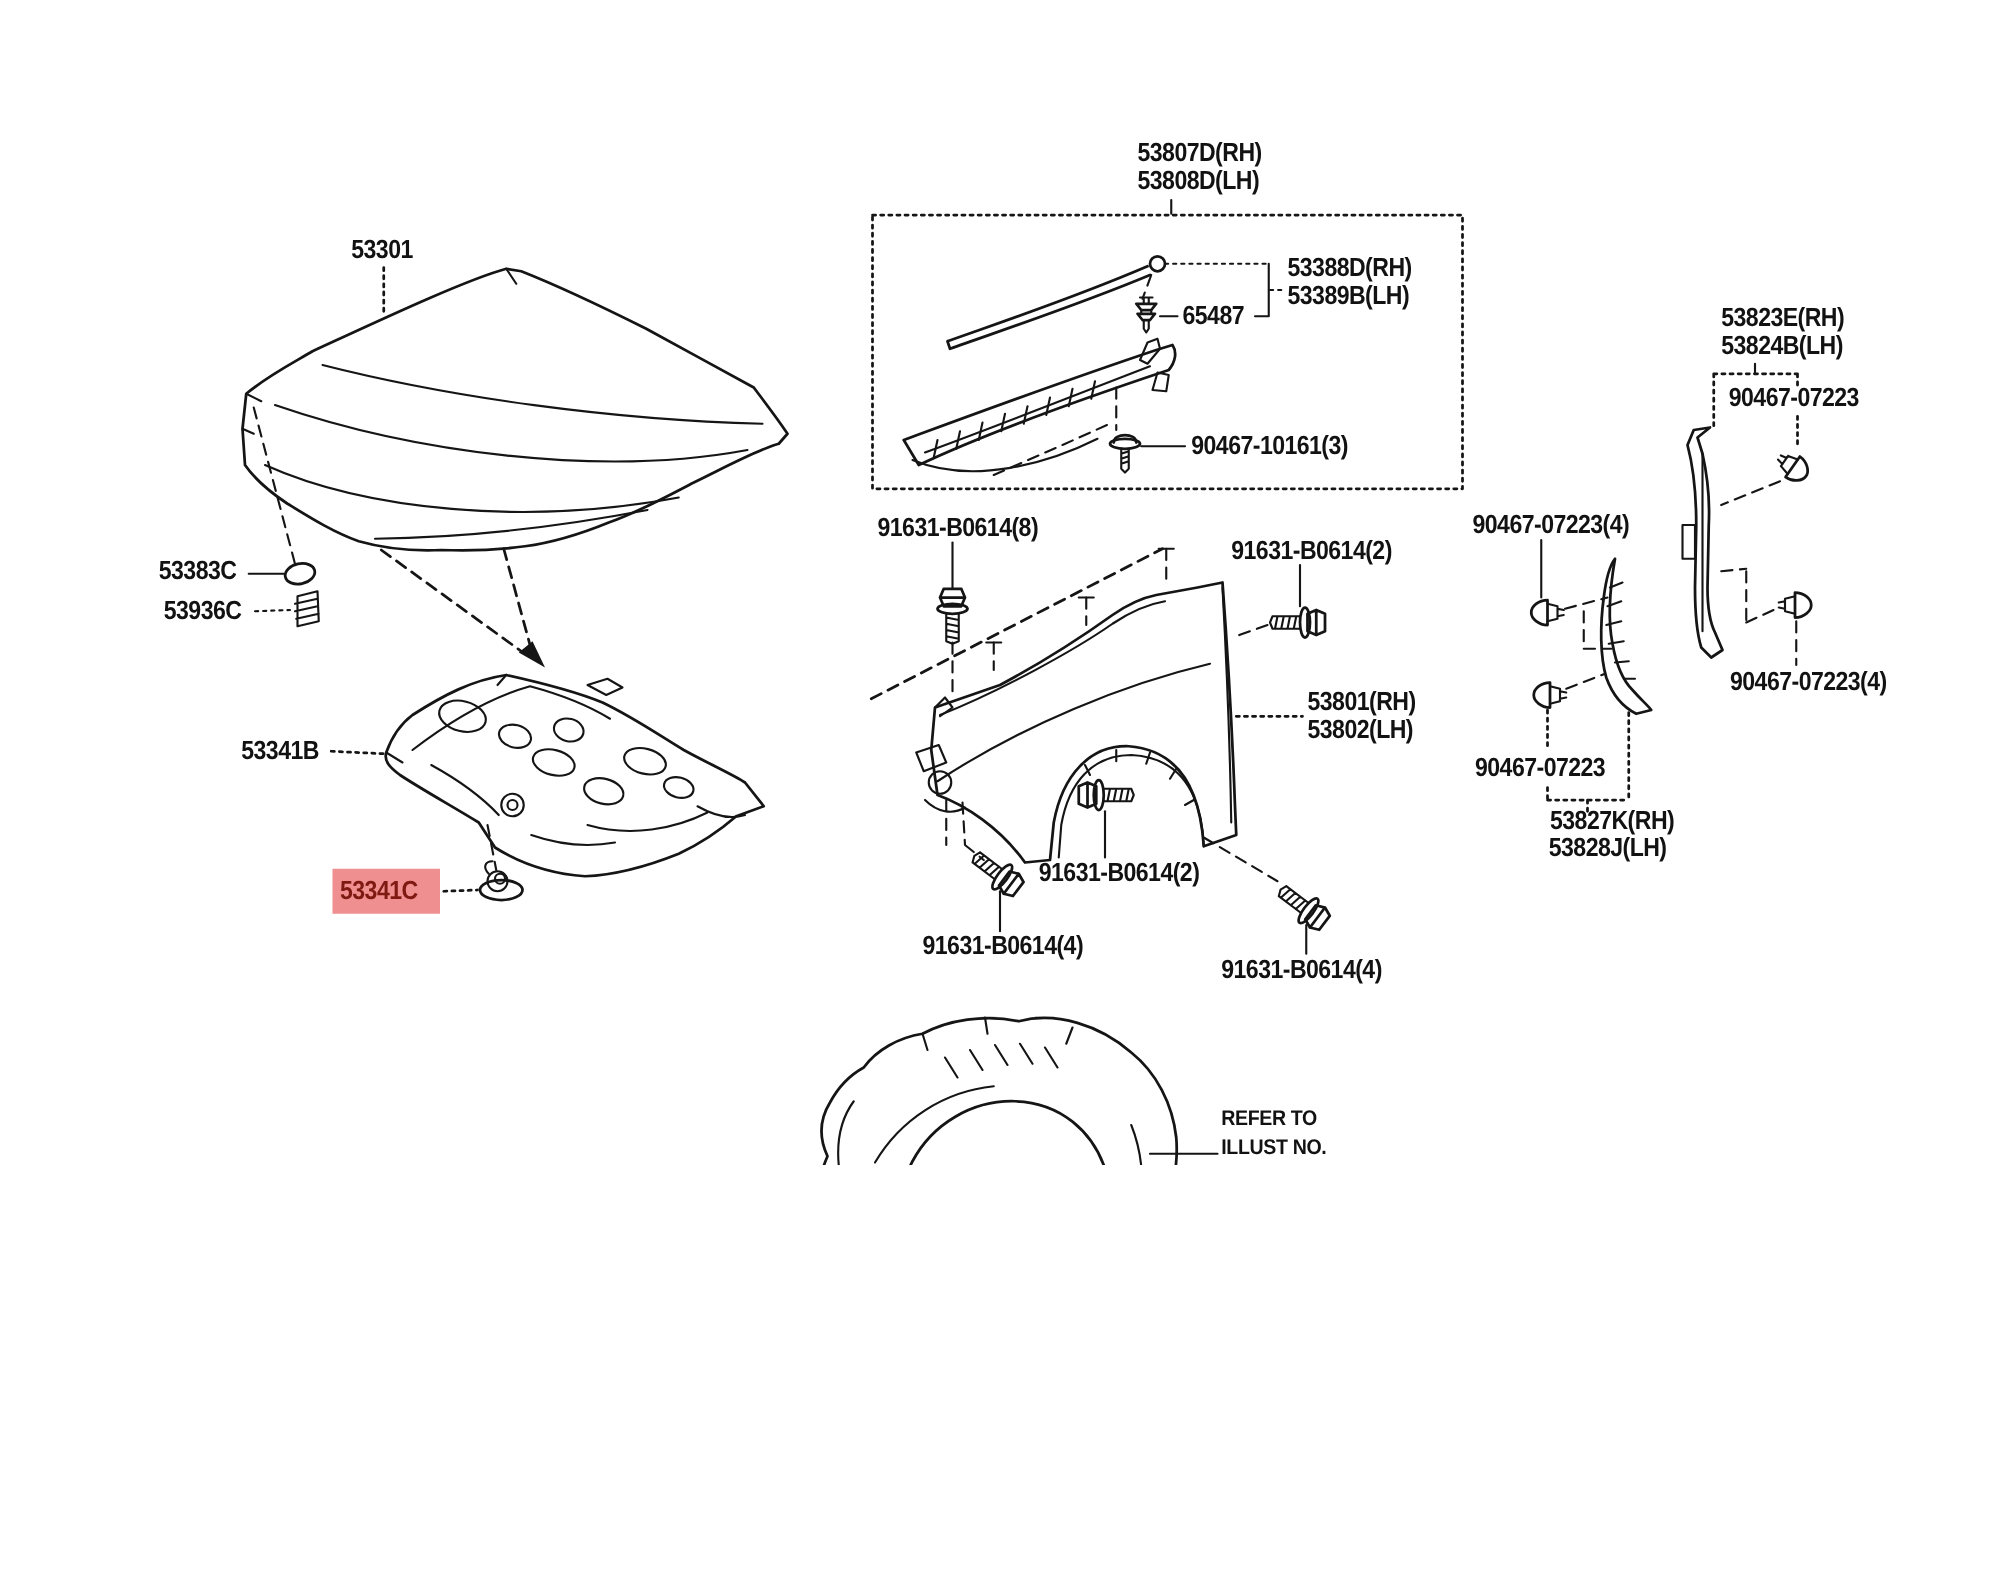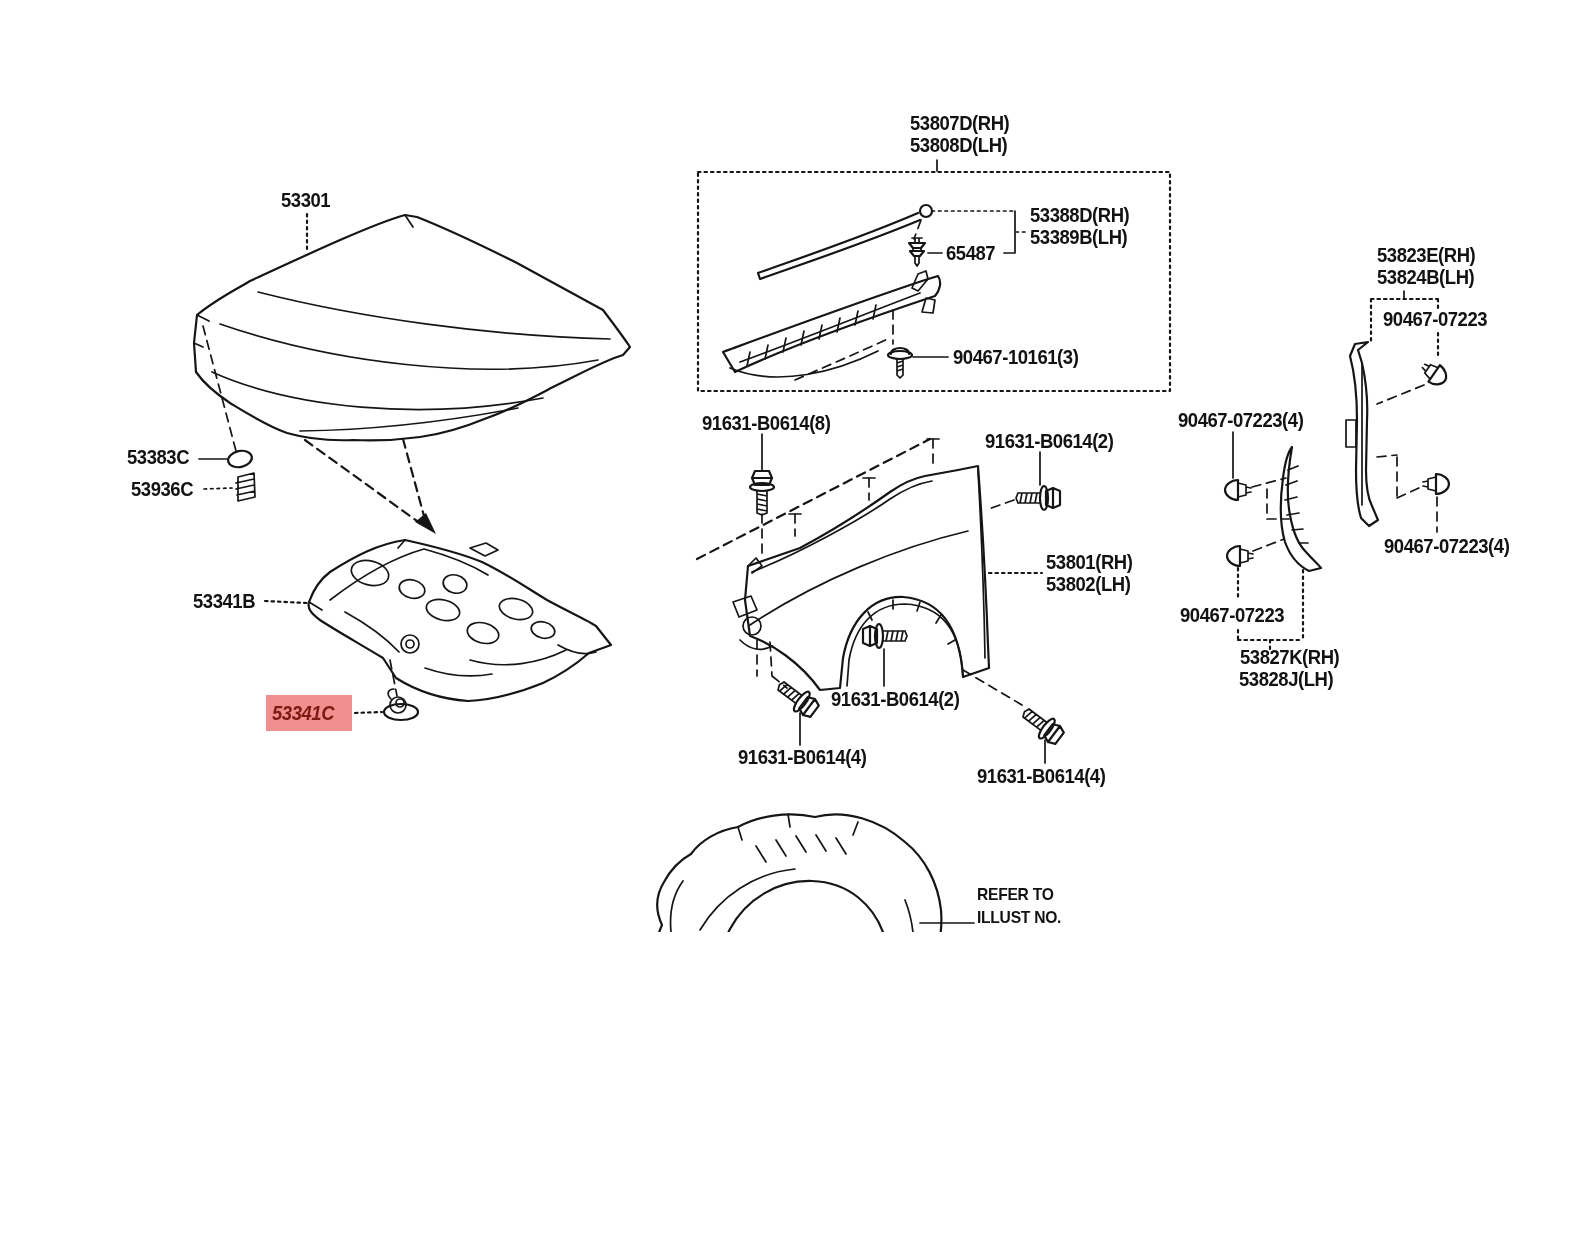--- a/index.html
+++ b/index.html
@@ -13,21 +13,21 @@
   svg.art{position:absolute;left:0;top:0;}
   .s{stroke:var(--line);fill:none;stroke-width:2.2;stroke-linecap:round;stroke-linejoin:round;}
   .thin{stroke-width:1.7;}
   .dash{stroke-dasharray:9 6;}
   .dot{stroke-dasharray:2.5 4;}
   .fillline{fill:var(--line);stroke:none;}
   .lbl{position:absolute;font-weight:bold;font-size:21px;line-height:22px;
        letter-spacing:-0.5px;color:var(--label_text);white-space:nowrap;
        transform:scaleX(.88);transform-origin:0 0;}
   .hl{position:absolute;left:266px;top:695px;width:86px;height:36px;
-      background:var(--highlight_bg);font-style:italic;}
+      background:var(--highlight_bg);}
   .hl .hl-text{position:absolute;left:6px;top:7px;font-weight:bold;font-size:21px;
       line-height:22px;letter-spacing:-0.5px;color:var(--highlight_text);
       white-space:nowrap;transform:scaleX(.88);transform-origin:0 0;}
   .note{position:absolute;left:977px;top:884px;font-weight:bold;font-size:17px;
         line-height:22.5px;letter-spacing:-0.3px;color:var(--label_text);
         transform:scaleX(.92);transform-origin:0 0;}
   .refno{position:absolute;left:1508px;top:1073px;font-weight:bold;font-size:18px;
         color:var(--label_text);transform:scaleX(.9);transform-origin:0 0;}
   .footer{position:absolute;left:0;top:1099px;width:1592px;height:159px;
         background:var(--footer_bg);}

